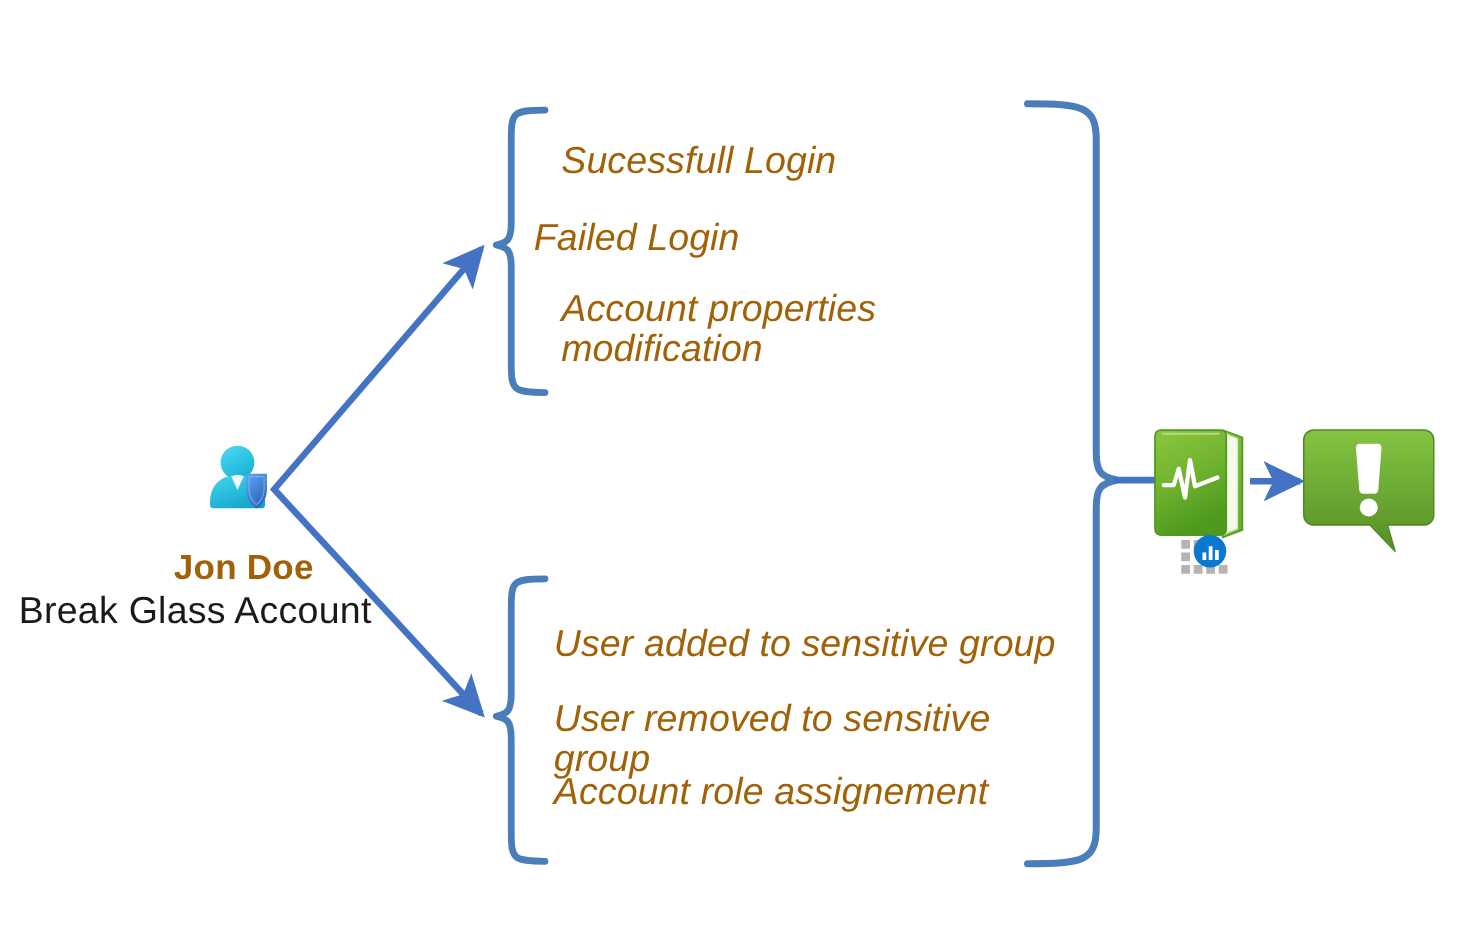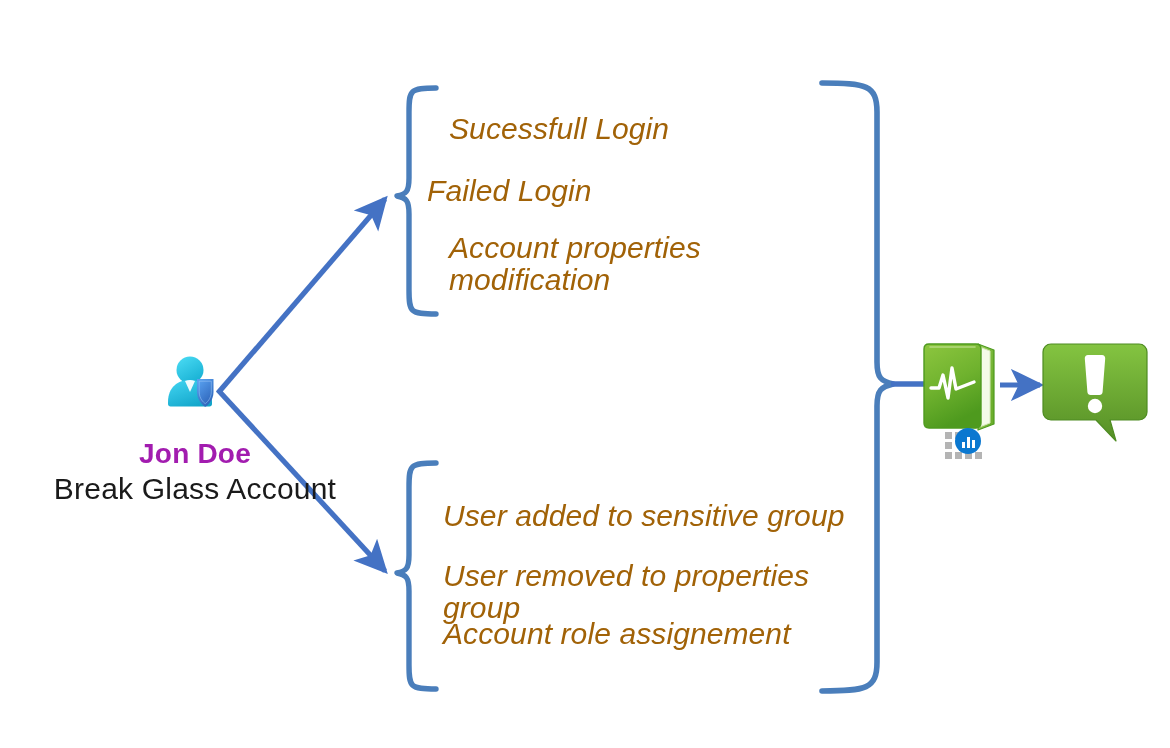--- a/index.html
+++ b/index.html
@@ -25,26 +25,26 @@
     white-space:pre-line;
     letter-spacing:.1px;
     font-style:italic;
   }
   .acct-name{
     position:absolute;
     text-align:center;
     font-family:"Liberation Sans","DejaVu Sans",sans-serif;
     font-weight:700;
     font-size:28px;
-    color:#a21caf;
+    color:#a16207;
     letter-spacing:.2px;
   }
   .acct-sub{
     position:absolute;
-    text-align:center;
+    text-align:left;
     font-family:"Liberation Sans","DejaVu Sans",sans-serif;
     font-weight:400;
     font-size:30px;
     color:#1a1a1a;
     letter-spacing:.2px;
   }
 </style>
 </head>
 <body>
 
@@ -216,19 +216,19 @@
       <circle cx="1095" cy="406" r="7.2" fill="#ffffff"></circle>
     </g>
   </svg>
 
   <div class="evt" style="left:449px;top:113px;width:320px;">Sucessfull Login</div>
   <div class="evt" style="left:427px;top:175px;width:320px;">Failed Login</div>
   <div class="evt" style="left:443px;top:500px;width:430px;">User added to sensitive group</div>
 
   <div class="evt" style="left:449px;top:232px;width:280px;">Account properties
 modification</div>
-  <div class="evt" style="left:443px;top:560px;width:430px;">User removed to properties group</div>
+  <div class="evt" style="left:443px;top:560px;width:430px;">User removed to sensitive group</div>
   <div class="evt" style="left:443px;top:618px;width:430px;">Account role assignement</div>
 
   <div class="acct-name" style="left:35px;top:438px;width:320px;">Jon Doe</div>
   <div class="acct-sub" style="left:15px;top:472px;width:360px;">Break Glass Account</div>
 
 </div>
 
 </body></html>

